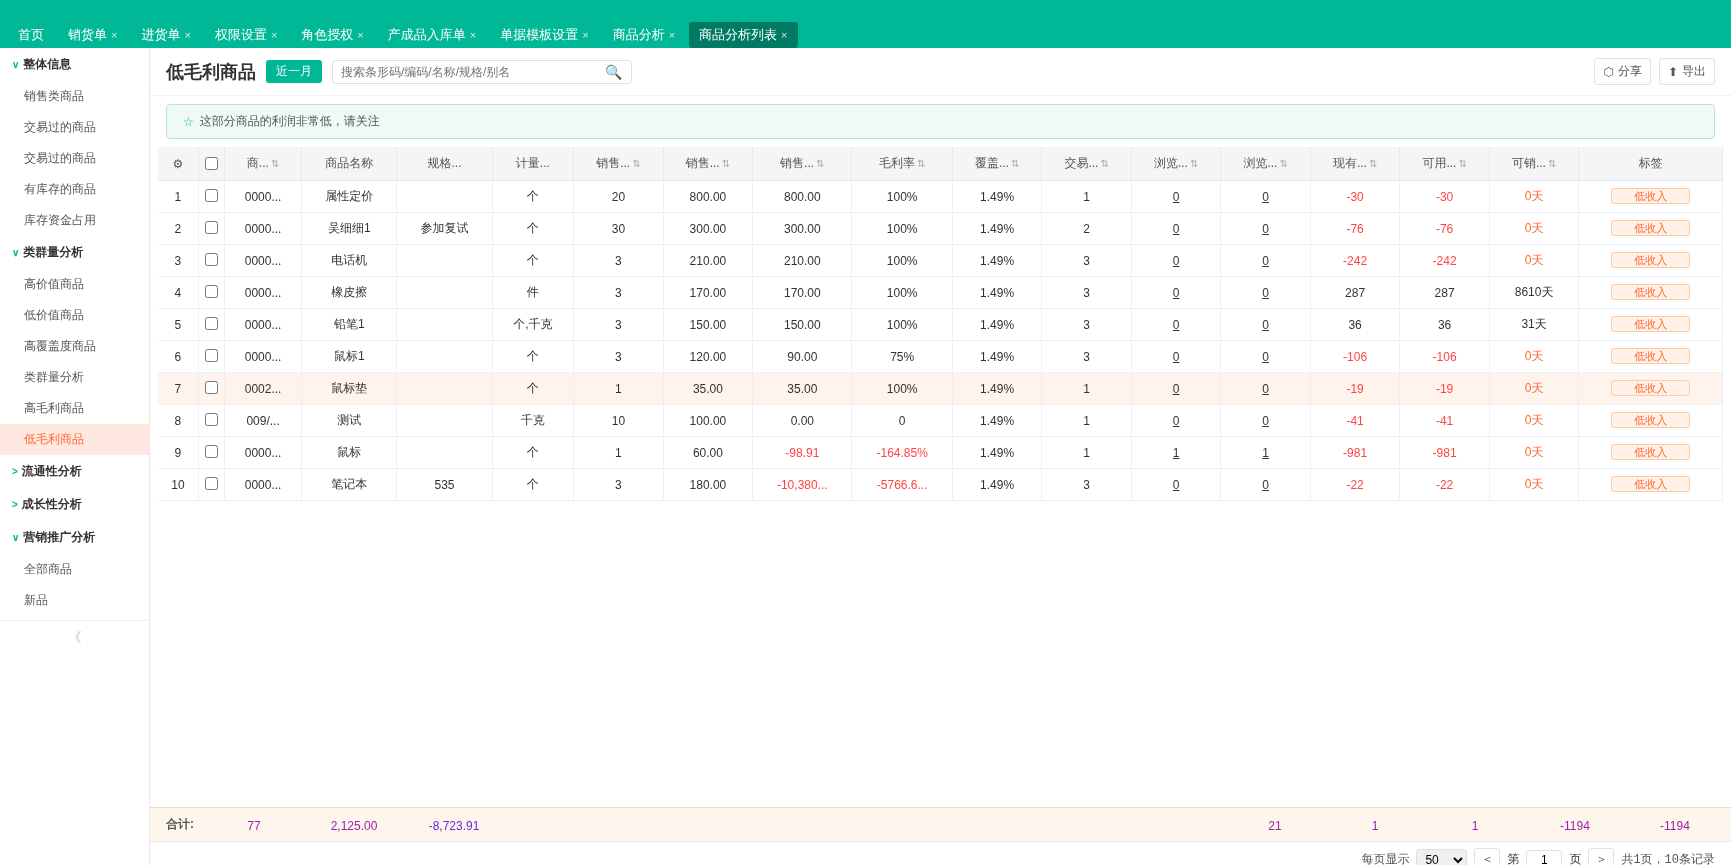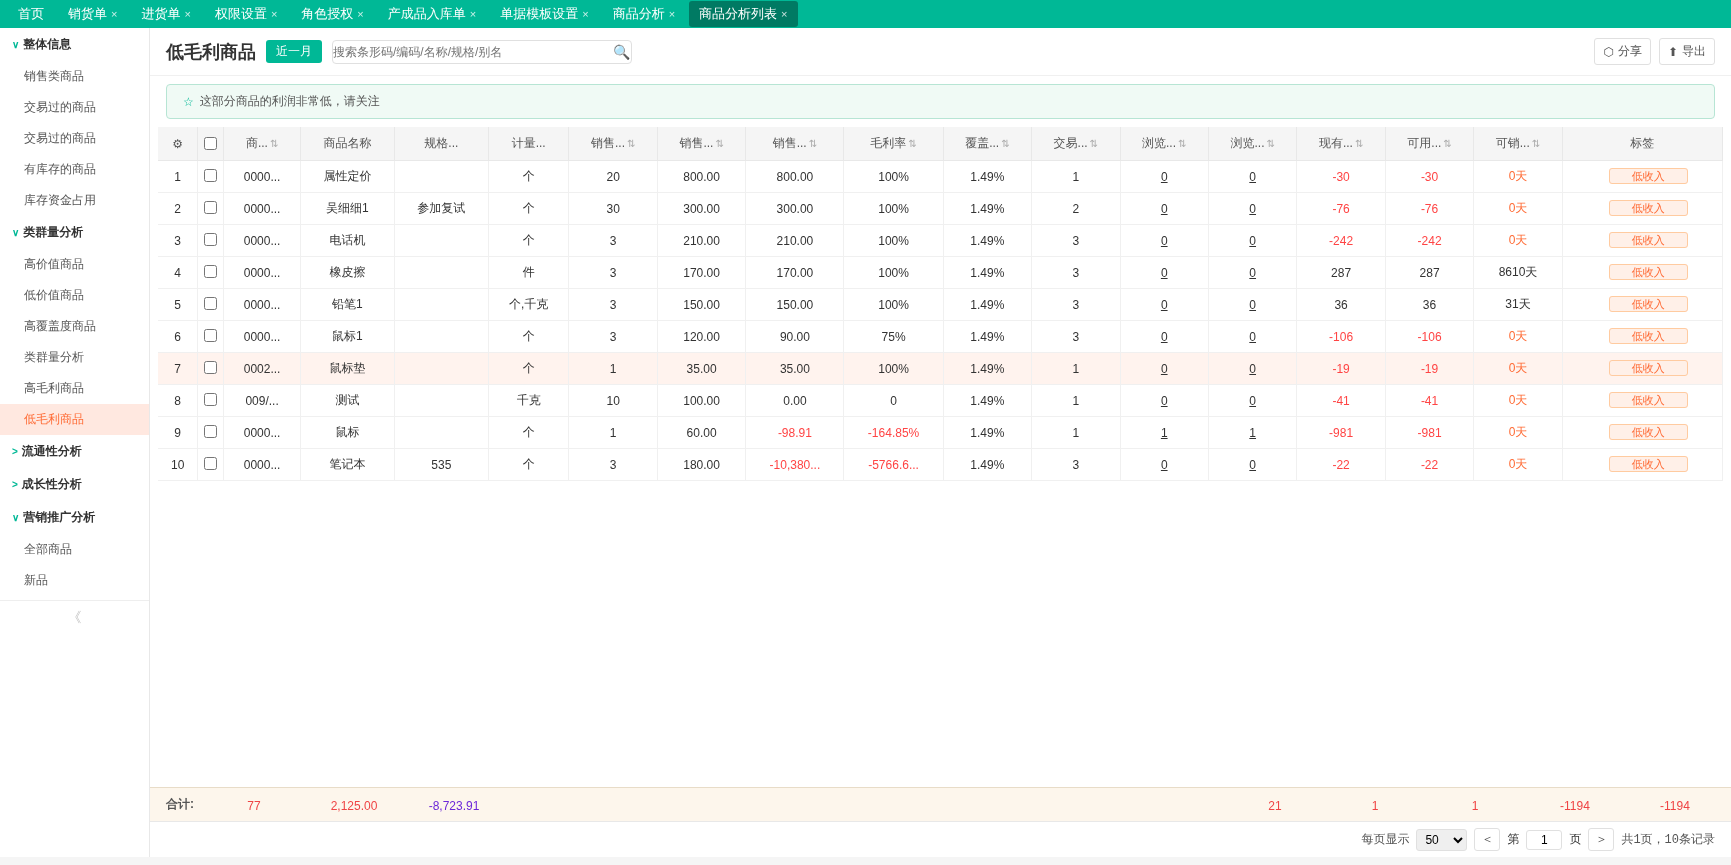--- a/index.html
+++ b/index.html
@@ -2,22 +2,22 @@
 <html><head>
   <meta charset="utf-8">
   <style>
     * { box-sizing: border-box; margin: 0; padding: 0; }
     body { font-family: 'Microsoft YaHei', sans-serif; font-size: 12px; background: #f5f5f5; color: #333; }
 
     
     .top-nav {
       background: #00b896;
       display: flex;
-      align-items: center;
-      height: 28px;
+      align-items: flex-end;
+      height: 48px;
       padding: 0 8px;
       gap: 4px;
     }
     .nav-item {
       color: #fff;
       padding: 4px 10px;
       cursor: pointer;
       border-radius: 3px;
       font-size: 13px;
       white-space: nowrap;
@@ -83,21 +83,21 @@
       border: none;
       padding: 3px 10px;
       border-radius: 3px;
       font-size: 12px;
       cursor: pointer;
     }
     .search-box {
       display: flex;
       border: 1px solid #e0e0e0;
       border-radius: 4px;
-      padding: 3px 0;
+      padding: 3px 8px;
       flex: 1;
       max-width: 300px;
     }
     .search-box input {
       border: none;
       outline: none;
       font-size: 12px;
       flex: 1;
       color: #999;
     }
@@ -178,36 +178,35 @@
     }
     .td-red { color: #ff4444; }
     .td-orange { color: #ff6b35; }
     .tag-label {
       background: #fff0e8;
       color: #ff6b35;
       border: 1px solid #ffcba0;
       padding: 1px 22px;
       border-radius: 3px;
       font-size: 11px;
-      margin-left: 12px;
     }
     .underline-val { text-decoration: underline; cursor: pointer; color: #333; }
 
     
     .table-footer {
       background: #fdf6ec;
       border-top: 1px solid #e8dcc8;
       padding: 8px 16px;
       display: flex;
       align-items: flex-end;
       gap: 20px;
       font-size: 12px;
     }
     .footer-label { color: #555; font-weight: bold; }
-    .footer-cell { min-width: 80px; text-align: center; color: #ef4444; }
+    .footer-cell { min-width: 80px; text-align: center; color: #a21caf; }
 
     
     .pagination-bar {
       display: flex;
       align-items: center;
       justify-content: flex-end;
       padding: 6px 16px;
       border-top: 1px solid #e8e8e8;
       background: #fff;
       gap: 7px;

